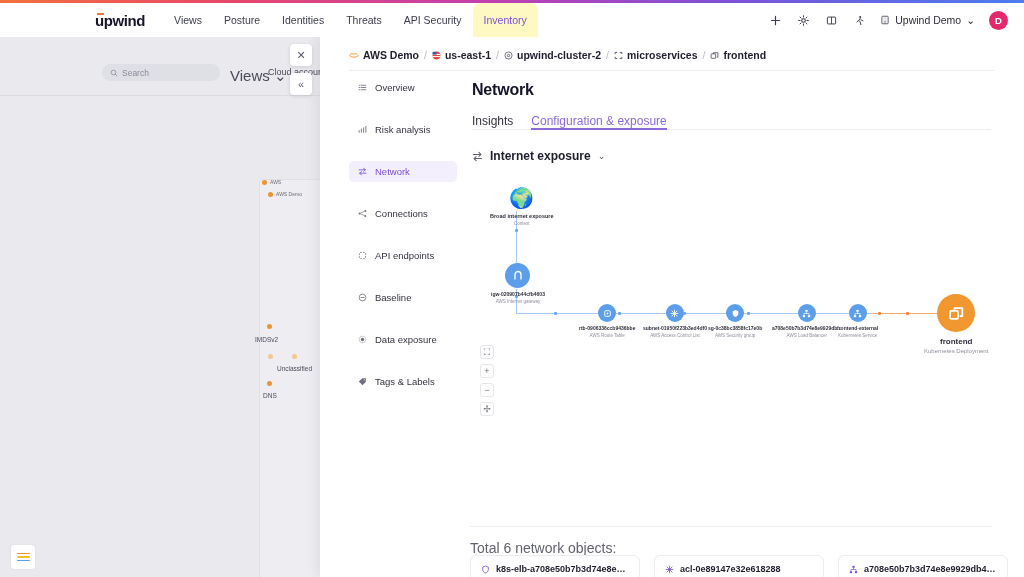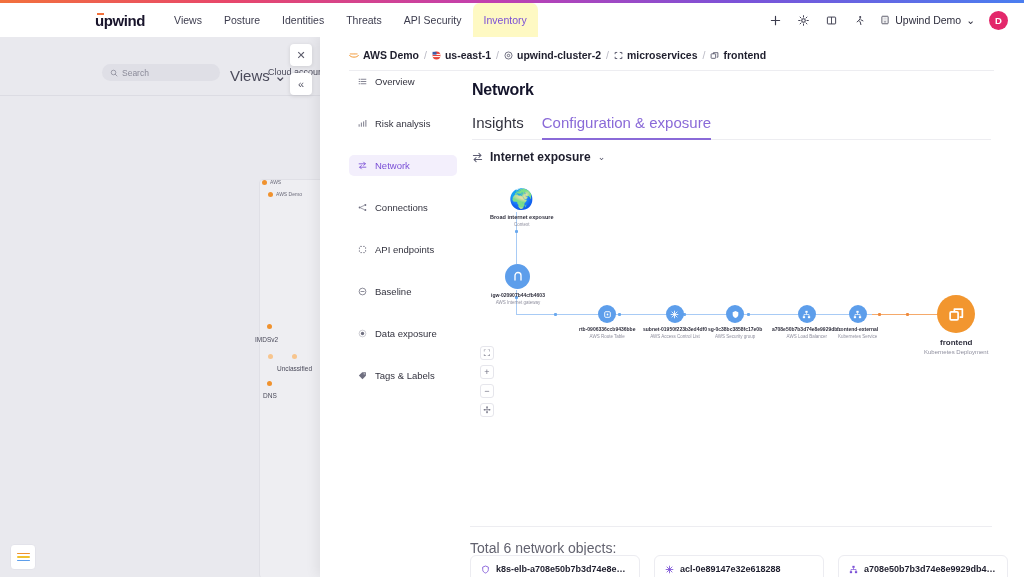--- a/index.html
+++ b/index.html
@@ -101,41 +101,41 @@
   .breadcrumb {
     position: absolute; top: 12px; left: 29px; display: flex; align-items: center;
     gap: 4px; font-size: 10.5px; font-weight: 700; color: #1e1e2d; white-space: nowrap;
   }
   .breadcrumb .sep { color: #b9b9c4; font-weight: 400; margin: 0 1px; }
   .breadcrumb .crumb { display: flex; align-items: center; gap: 4px; cursor: pointer; }
   .bc-ico { font-size: 9px; line-height: 1; display: inline-flex; }
   .bc-line { position: absolute; top: 33px; left: 29px; width: 645px; height: 1px; background: #ededf1; }
 
   
-  .side { position: absolute; top: 34px; left: 29px; width: 108px; }
+  .side { position: absolute; top: 40px; left: 29px; width: 108px; }
   .side-item {
     display: flex; align-items: center; gap: 7px; height: 21px; padding: 0 8px;
     font-size: 9.5px; color: #33333f; border-radius: 5px; margin-bottom: 0; cursor: pointer;
   }
   .side-sp { height: 21px; }
   .side-item.active { background: #f3effc; color: #7a4fd6; }
   .side-ico { width: 11px; display: flex; align-items: center; justify-content: center; font-size: 9px; color: #6f6f80; }
   .side-item.active .side-ico { color: #7a4fd6; }
 
   
   .content { position: absolute; top: 44px; left: 152px; width: 530px; }
   .page-title { font-size: 16px; font-weight: 700; color: #14142b; letter-spacing: -0.2px; }
   .tabs { display: flex; gap: 18px; margin-top: 15px; border-bottom: 1px solid #ededf1; width: 519px; }
   .tab {
-    font-size: 15px; color: #33333f; padding-bottom: 7px; cursor: pointer;
+    font-size: 12px; color: #33333f; padding-bottom: 0; cursor: pointer;
     border-bottom: 2px solid transparent; margin-bottom: -1px;
   }
   .tab.active { color: #8a6ad8; border-bottom-color: #8a6ad8; }
   .exposure-head {
-    display: flex; align-items: center; gap: 7px; margin-top: 10px;
+    display: flex; align-items: center; gap: 7px; margin-top: 19px;
     font-size: 12px; font-weight: 700; color: #1e1e2d; cursor: pointer;
   }
   .exposure-head .chev { font-size: 9px; font-weight: 400; color: #55556a; }
 
   
   .graph { position: relative; margin-top: 14px; width: 530px; height: 255px; }
   .edge { position: absolute; background: #a8cbf5; }
   .edge.h { height: 1.2px; }
   .edge.v { width: 1.2px; }
   .edge.orange { background: #f5a96a; }

